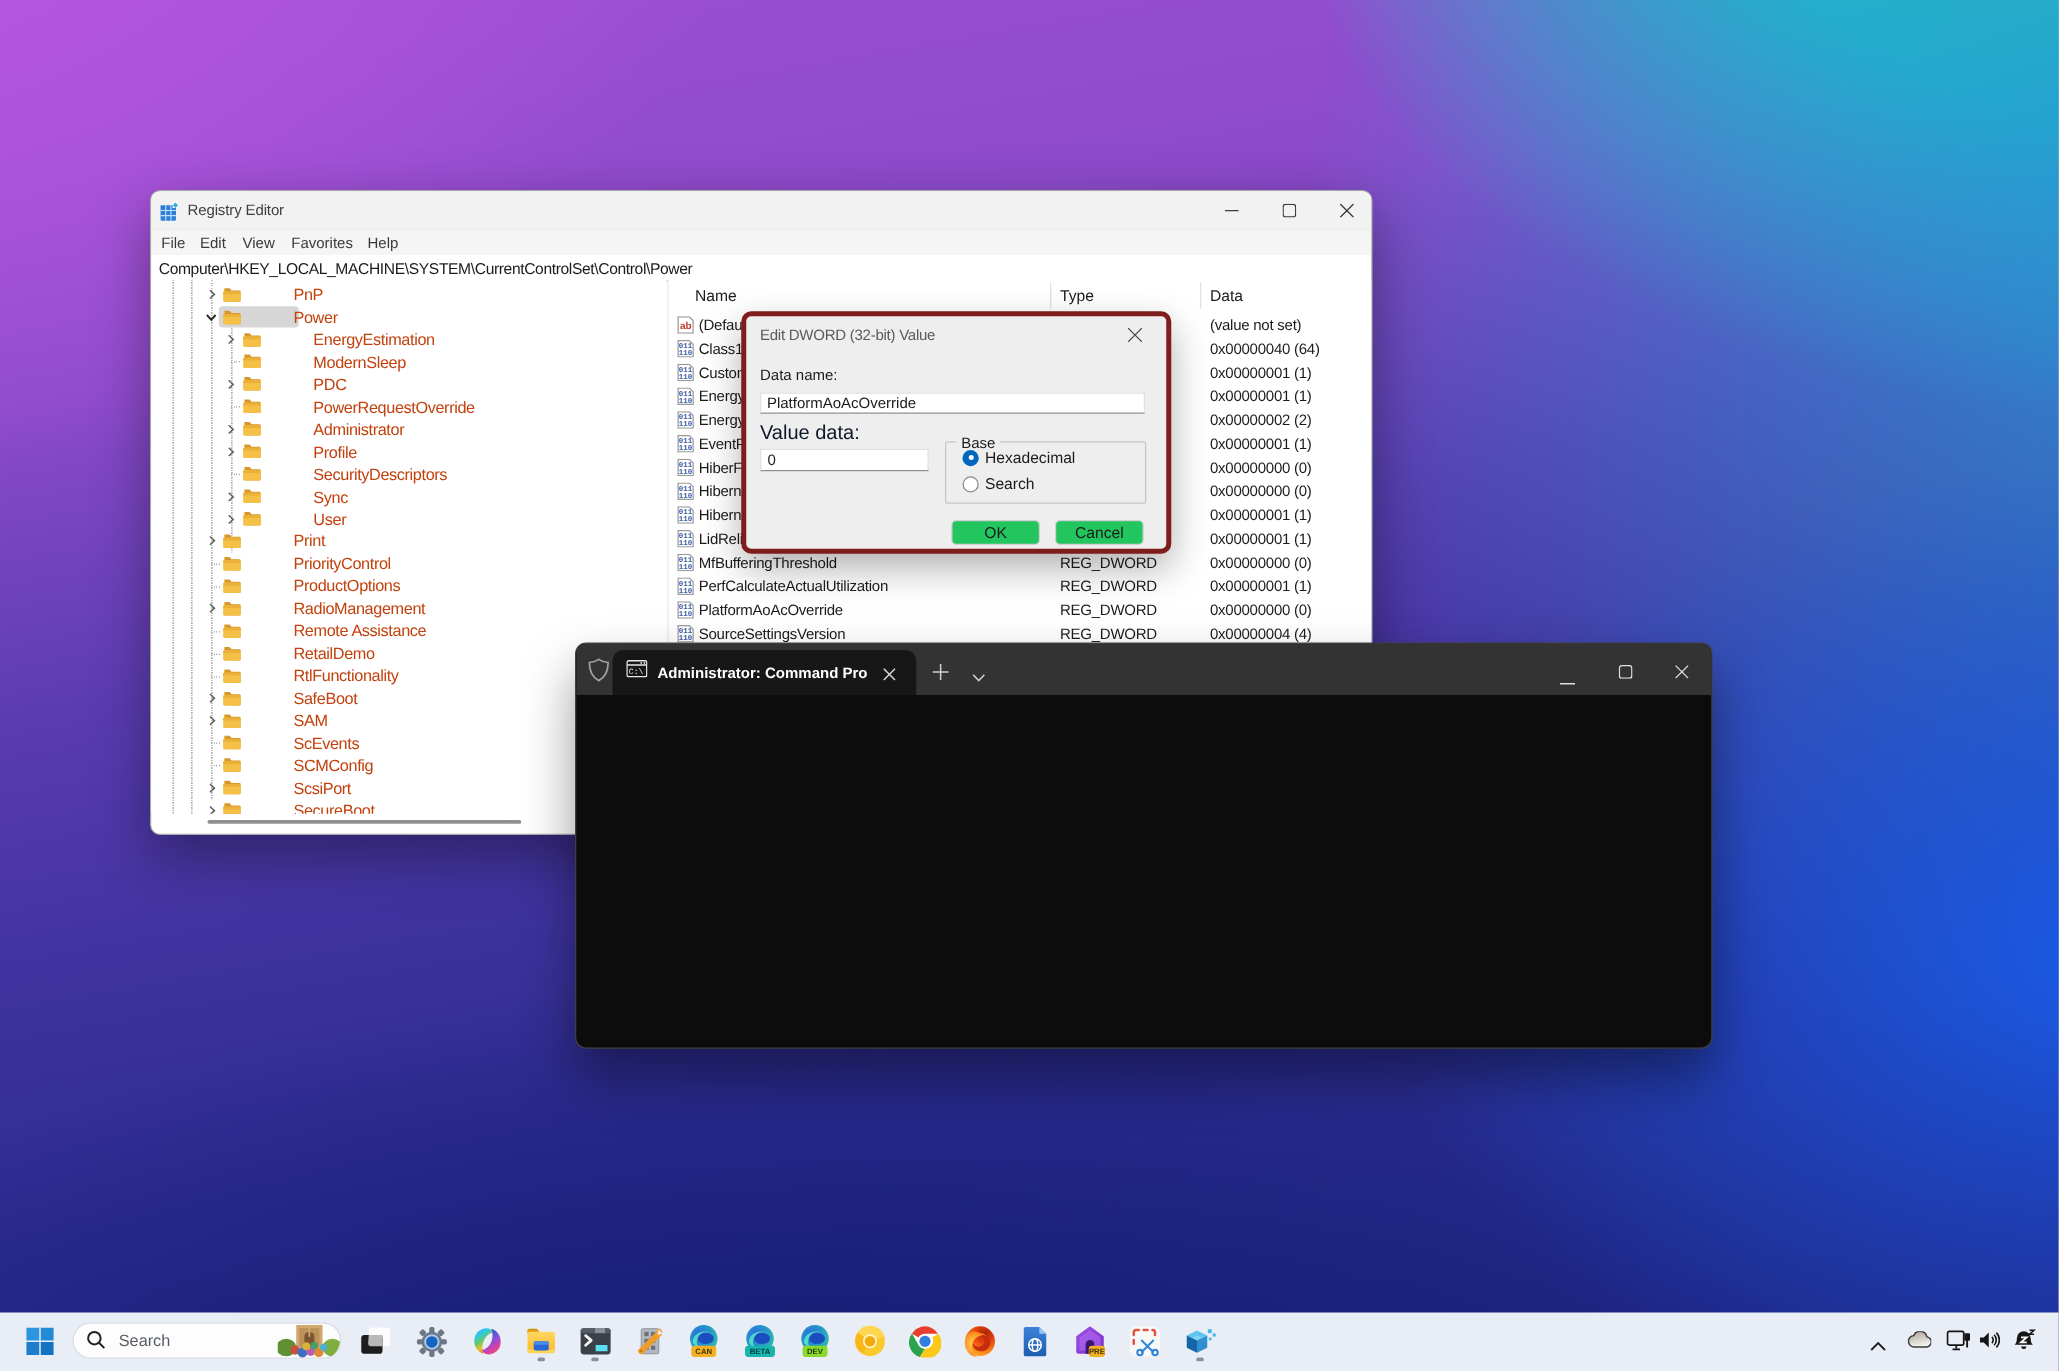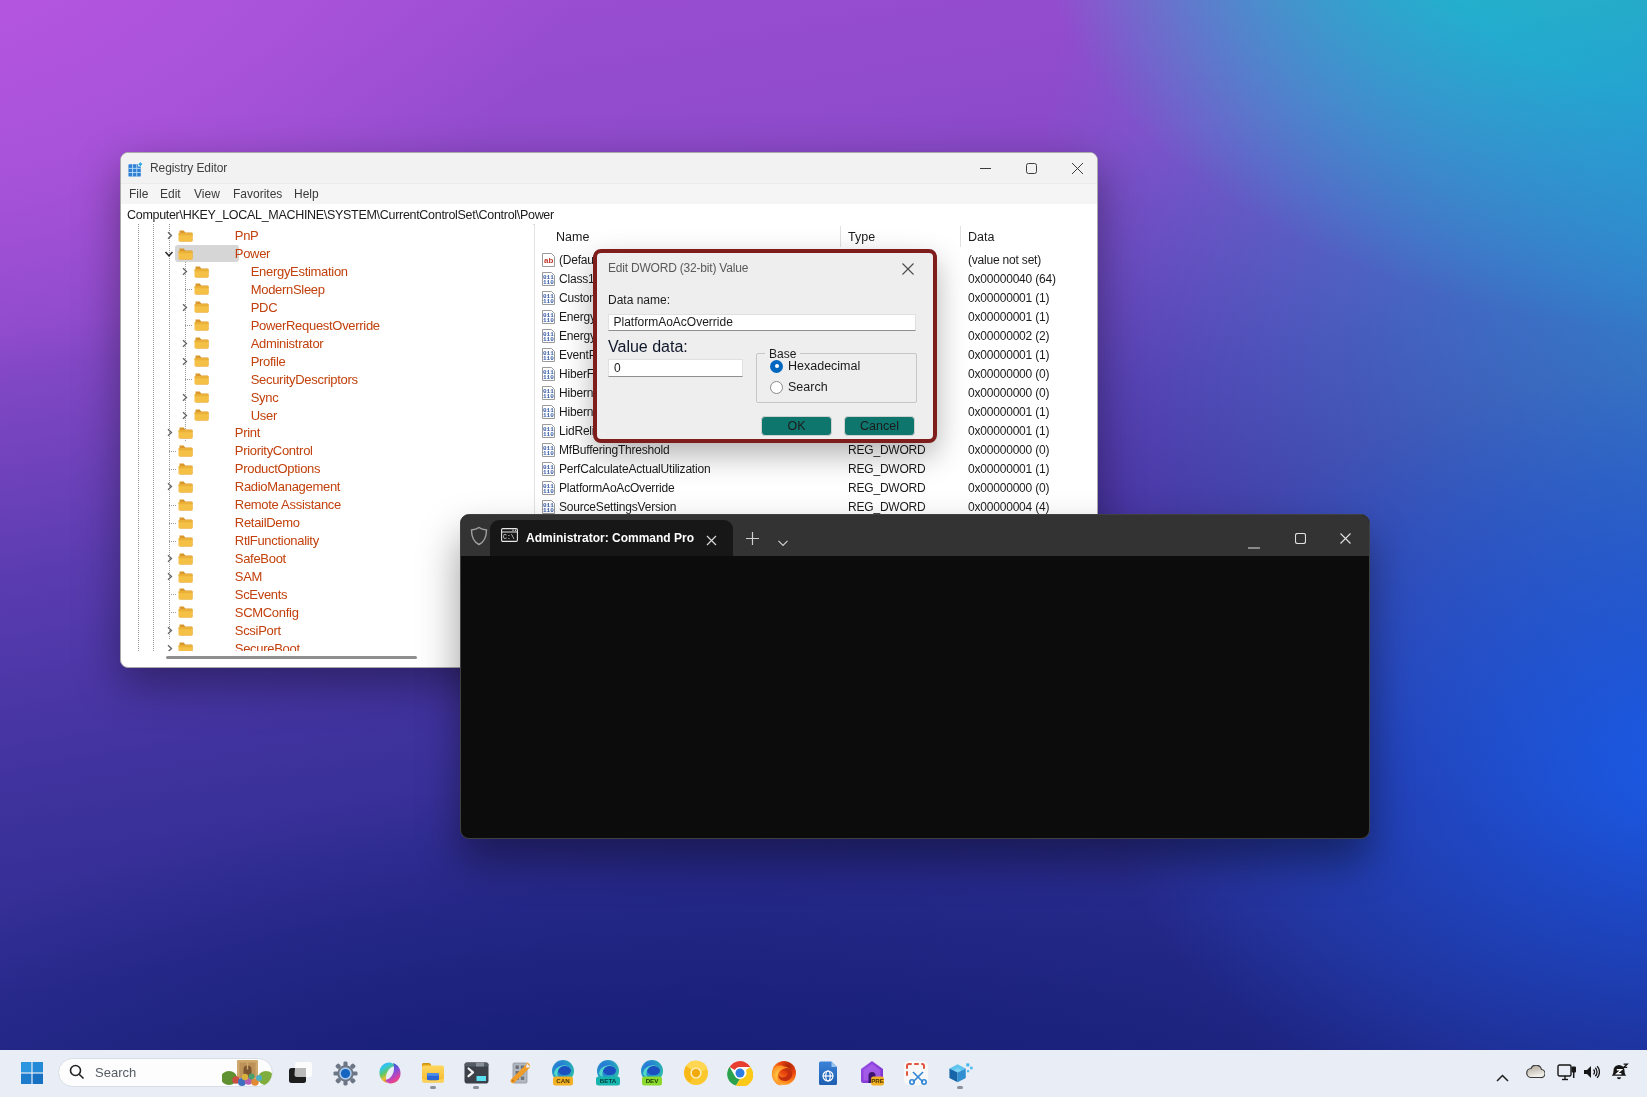--- a/index.html
+++ b/index.html
@@ -23,21 +23,21 @@
 .wbtn{position:absolute;top:0;width:46px;height:30px;display:flex;align-items:center;justify-content:center;}
 .guide{position:absolute;width:1px;background-image:repeating-linear-gradient(to bottom,#9b9b9b 0 1px,transparent 1px 2px);}
 .hguide{position:absolute;height:1px;background-image:repeating-linear-gradient(to right,#9b9b9b 0 1px,transparent 1px 2px);}
 .trow{position:absolute;height:18px;display:flex;align-items:center;}
 .tname{font-size:13px;color:#c2410c;letter-spacing:-0.3px;padding-left:36px;}
 .lname{font-size:12px;color:#1b1b1b;letter-spacing:-0.2px;}
 
 #dlg{position:absolute;left:593px;top:249px;width:344px;height:194px;background:#eeeeee;
  border-radius:8px;border:4px solid #7f1d1d;box-sizing:border-box;box-shadow:0 12px 30px rgba(0,0,0,.30);text-align:center;}
 .tb{position:absolute;background:#fff;border:1px solid #e0e0e0;border-bottom:1px solid #8f8f8f;box-sizing:border-box;display:flex;align-items:center;font-size:12px;color:#1b1b1b;padding-left:5px;}
-.btn{position:absolute;width:71px;height:20px;background:#0f766e;border:1px solid #d0d0d0;border-radius:4px;box-sizing:border-box;display:flex;align-items:center;justify-content:center;font-size:12.5px;color:#1b1b1b;}
+.btn{position:absolute;width:71px;height:20px;background:#22c55e;border:1px solid #d0d0d0;border-radius:4px;box-sizing:border-box;display:flex;align-items:center;justify-content:center;font-size:12.5px;color:#1b1b1b;}
 
 #term{position:absolute;left:460px;top:514px;width:910px;height:325px;background:#0c0c0c;
  border-radius:9px;border:1px solid #404040;box-sizing:border-box;overflow:hidden;box-shadow:0 22px 42px rgba(0,0,0,.40);z-index:8;}
 #term .tbar{position:absolute;left:0;top:0;width:100%;height:41px;background:#333333;}
 #term .tab{position:absolute;left:29px;top:5px;width:243px;height:36px;background:#171717;border-radius:9px 9px 0 0;}
 #term pre{position:absolute;left:10px;top:69px;margin:0;font-family:"Liberation Mono",monospace;font-size:15px;line-height:19px;color:#cccccc;}
 
 #bar{position:absolute;left:0;top:1050px;width:1647px;height:47px;background:#e9edf6;z-index:10;}
 .ticon{z-index:11;position:absolute;top:1060px;width:26px;height:26px;display:flex;align-items:center;justify-content:center;}
 .tz{z-index:11;}

